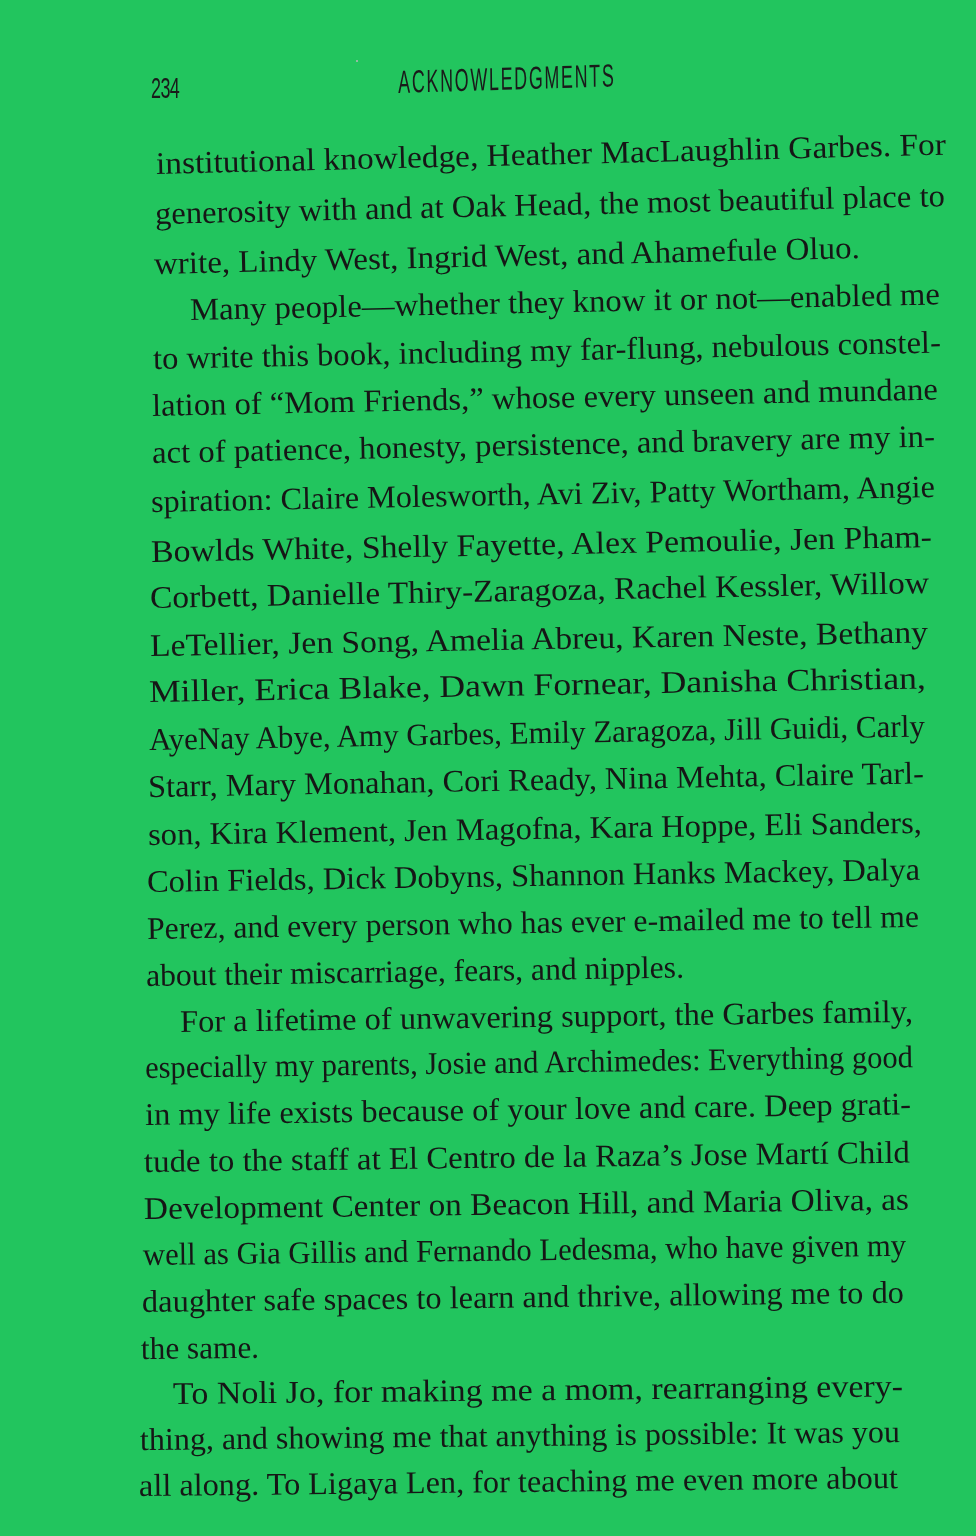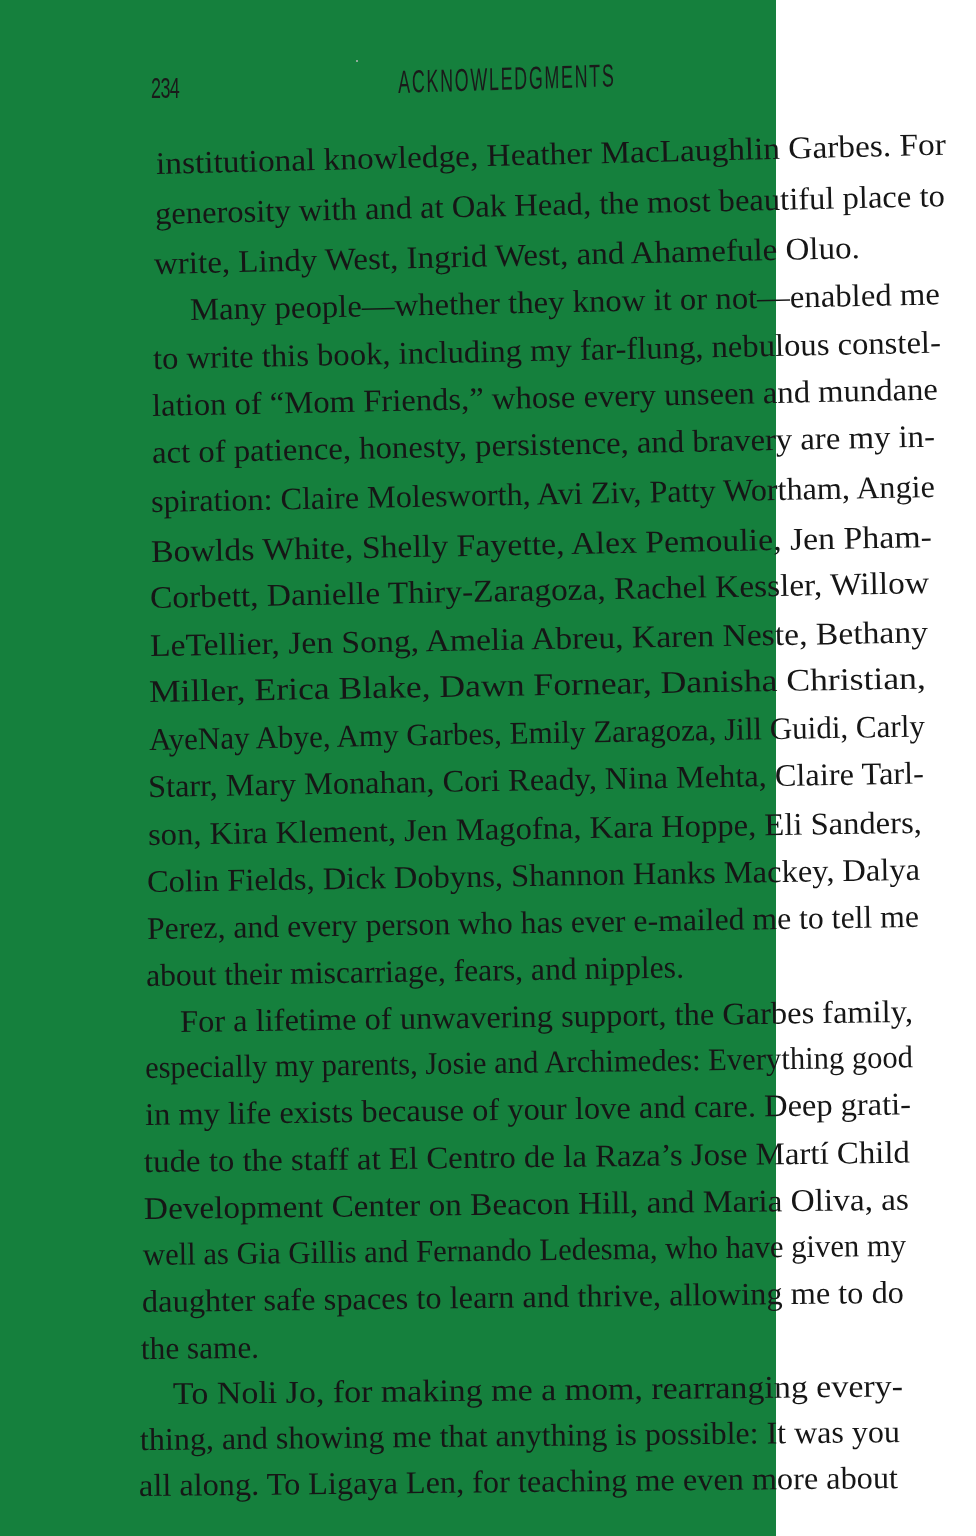--- a/index.html
+++ b/index.html
@@ -11,22 +11,22 @@
       width: 976px;
       height: 1536px;
       position: relative;
       overflow: hidden;
       font-family: "Liberation Serif", "DejaVu Serif", serif;
       color: #151515;
     }
     .page {
       position: absolute;
       left: 0; top: 0;
-      width: 776px; height: 1536px;
-      background: #15803d;
+      width: 976px; height: 1536px;
+      background: #22c55e;
     }
     .header {
       position: absolute;
       top: 58px;
       left: 0;
       width: 976px;
       height: 50px;
     }
     .page-number {
       position: absolute;

